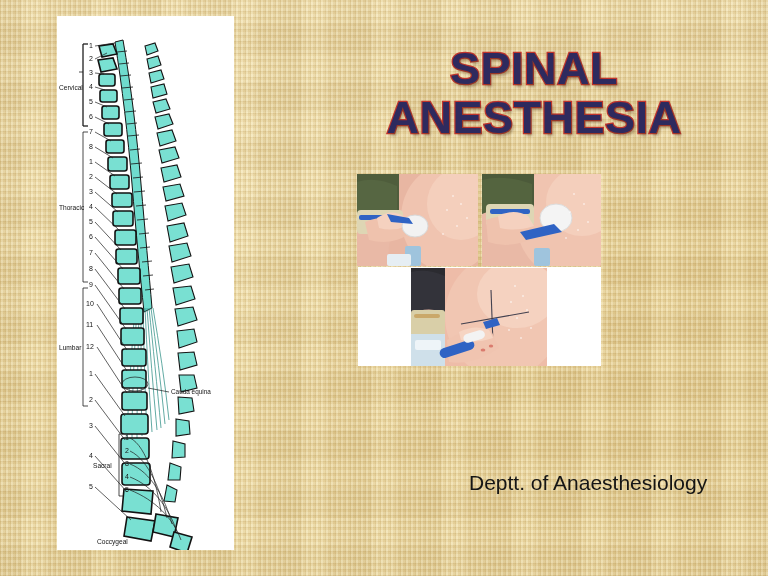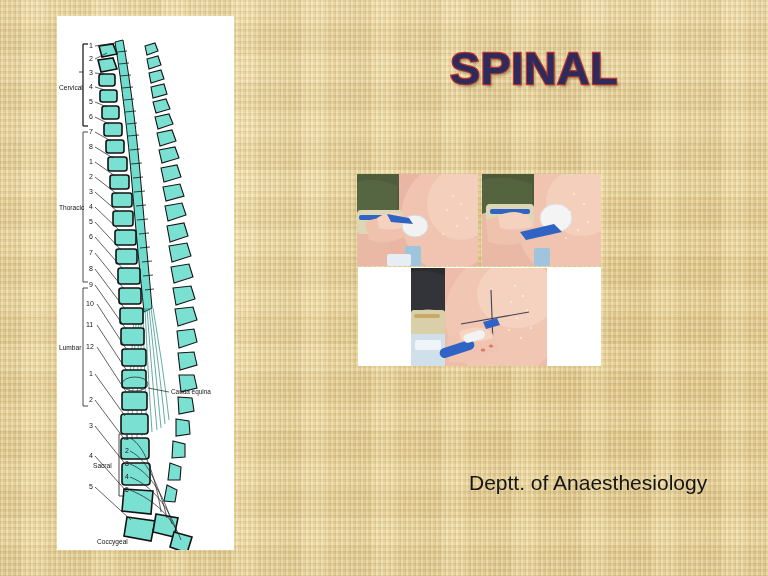--- a/index.html
+++ b/index.html
@@ -289,20 +289,21 @@
       <g>
         <ellipse cx="78" cy="368" rx="13" ry="7" fill="none" stroke="#1c1c1c" stroke-width=".7"></ellipse>
         <path class="ld" d="M91 372 L112 376"></path>
         <text class="ann" x="114" y="378">Cauda equina</text>
       </g>
     </svg>
   </div>
 
   <div id="title">
     <span class="tline">SPINAL</span>
+    <span class="tline">ANESTHESIA</span>
   </div>
 
   <div id="photo-block">
 
     <div id="photo-white"></div>
 
     <div class="photo" id="photo-1">
       <svg viewBox="0 0 121 92" xmlns="http://www.w3.org/2000/svg">
         <rect width="121" height="92" fill="#e9b9a6"></rect>
         <path d="M40 0 H121 V92 H30 Z" fill="#e8b6a2"></path>

